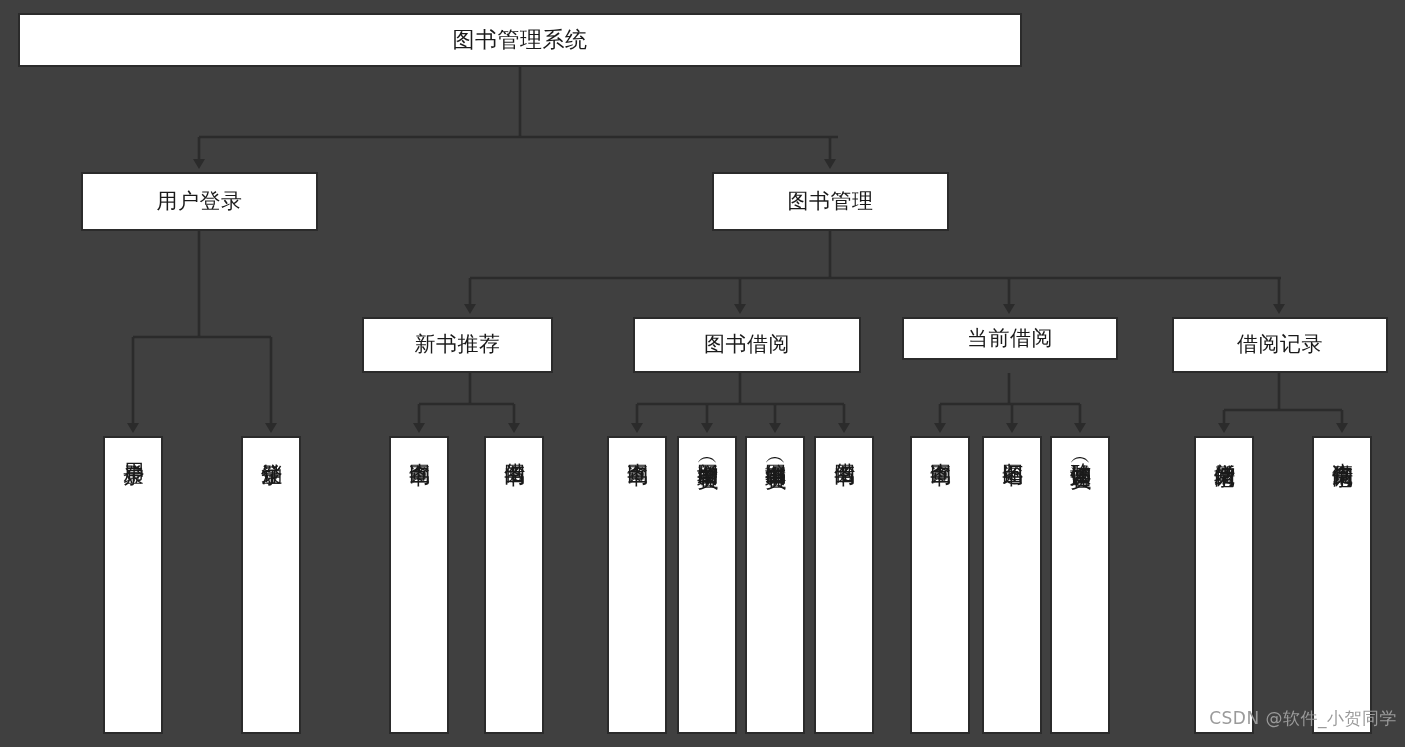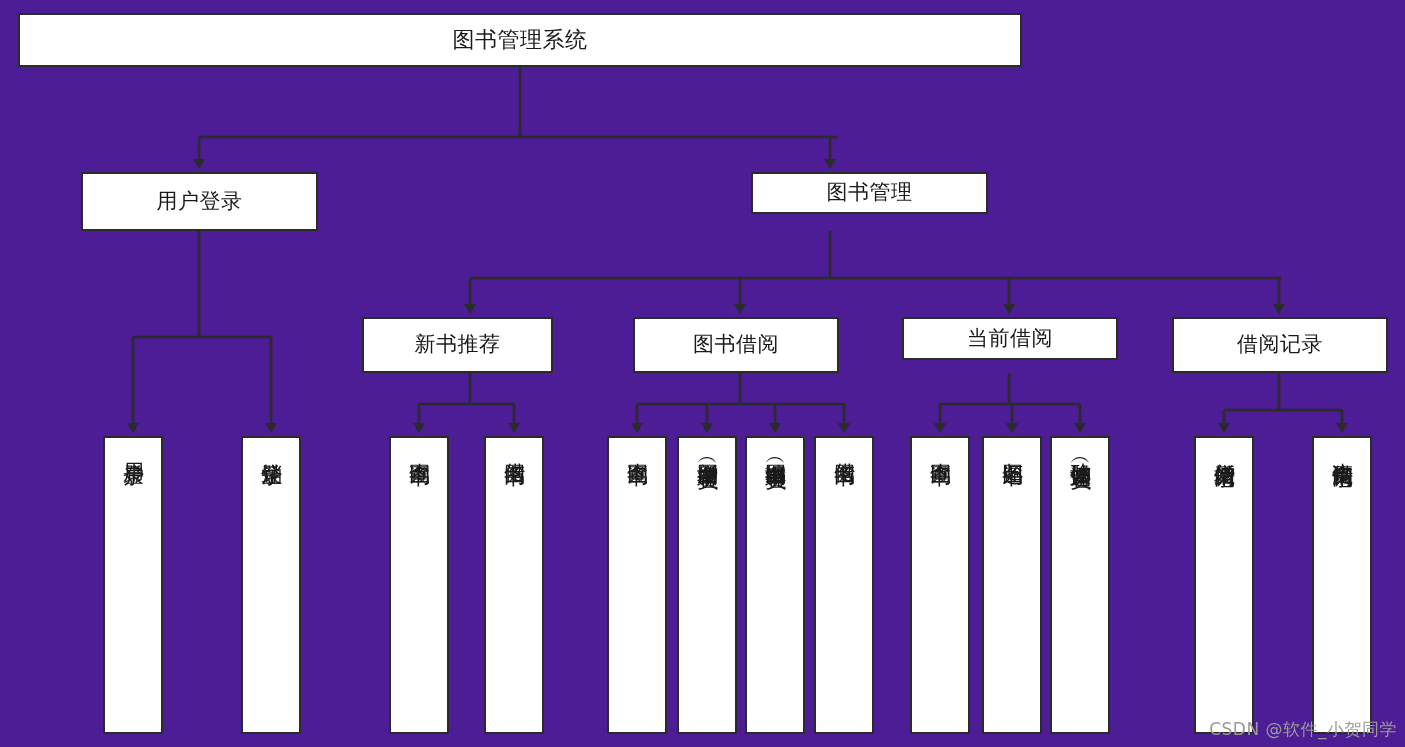--- a/index.html
+++ b/index.html
@@ -8,21 +8,21 @@
     padding: 0;
     background: #ffffff;
   }
   body {
     font-family: "DejaVu Sans", "Liberation Sans", sans-serif;
   }
   #canvas {
     position: relative;
     width: 1405px;
     height: 747px;
-    background: #4c1d95;
+    background: #404040;
     overflow: hidden;
   }
   #edges {
     position: absolute;
     left: 0;
     top: 0;
     width: 1405px;
     height: 747px;
     pointer-events: none;
   }
@@ -56,21 +56,21 @@
     white-space: nowrap;
     text-align: left;
   }
   .node-leaf {
     align-items: flex-start;
     padding-top: 8px;
   }
   .watermark {
     position: absolute;
     right: 8px;
-    bottom: 6px;
+    bottom: 17px;
     font-size: 17px;
     color: #9a9a9a;
     letter-spacing: 0.5px;
     z-index: 5;
     white-space: nowrap;
   }
 </style>
 </head>
 <body>
 
@@ -127,29 +127,29 @@
   </svg>
 
   <div class="node node-root" style="left:18px; top:13px; width:1004px; height:54px;">
     <span class="label-h">图书管理系统</span>
   </div>
 
   <div class="node node-l2" style="left:81px; top:172px; width:237px; height:59px;">
     <span class="label-h">用户登录</span>
   </div>
 
-  <div class="node node-l2" style="left:751px; top:172px; width:237px; height:42px;">
+  <div class="node node-l2" style="left:712px; top:172px; width:237px; height:59px;">
     <span class="label-h">图书管理</span>
   </div>
 
   <div class="node node-l3" style="left:362px; top:317px; width:191px; height:56px;">
     <span class="label-h">新书推荐</span>
   </div>
 
-  <div class="node node-l3" style="left:633px; top:317px; width:206px; height:56px;">
+  <div class="node node-l3" style="left:633px; top:317px; width:228px; height:56px;">
     <span class="label-h">图书借阅</span>
   </div>
 
   <div class="node node-l3" style="left:902px; top:317px; width:216px; height:43px;">
     <span class="label-h">当前借阅</span>
   </div>
 
   <div class="node node-l3" style="left:1172px; top:317px; width:216px; height:56px;">
     <span class="label-h">借阅记录</span>
   </div>

